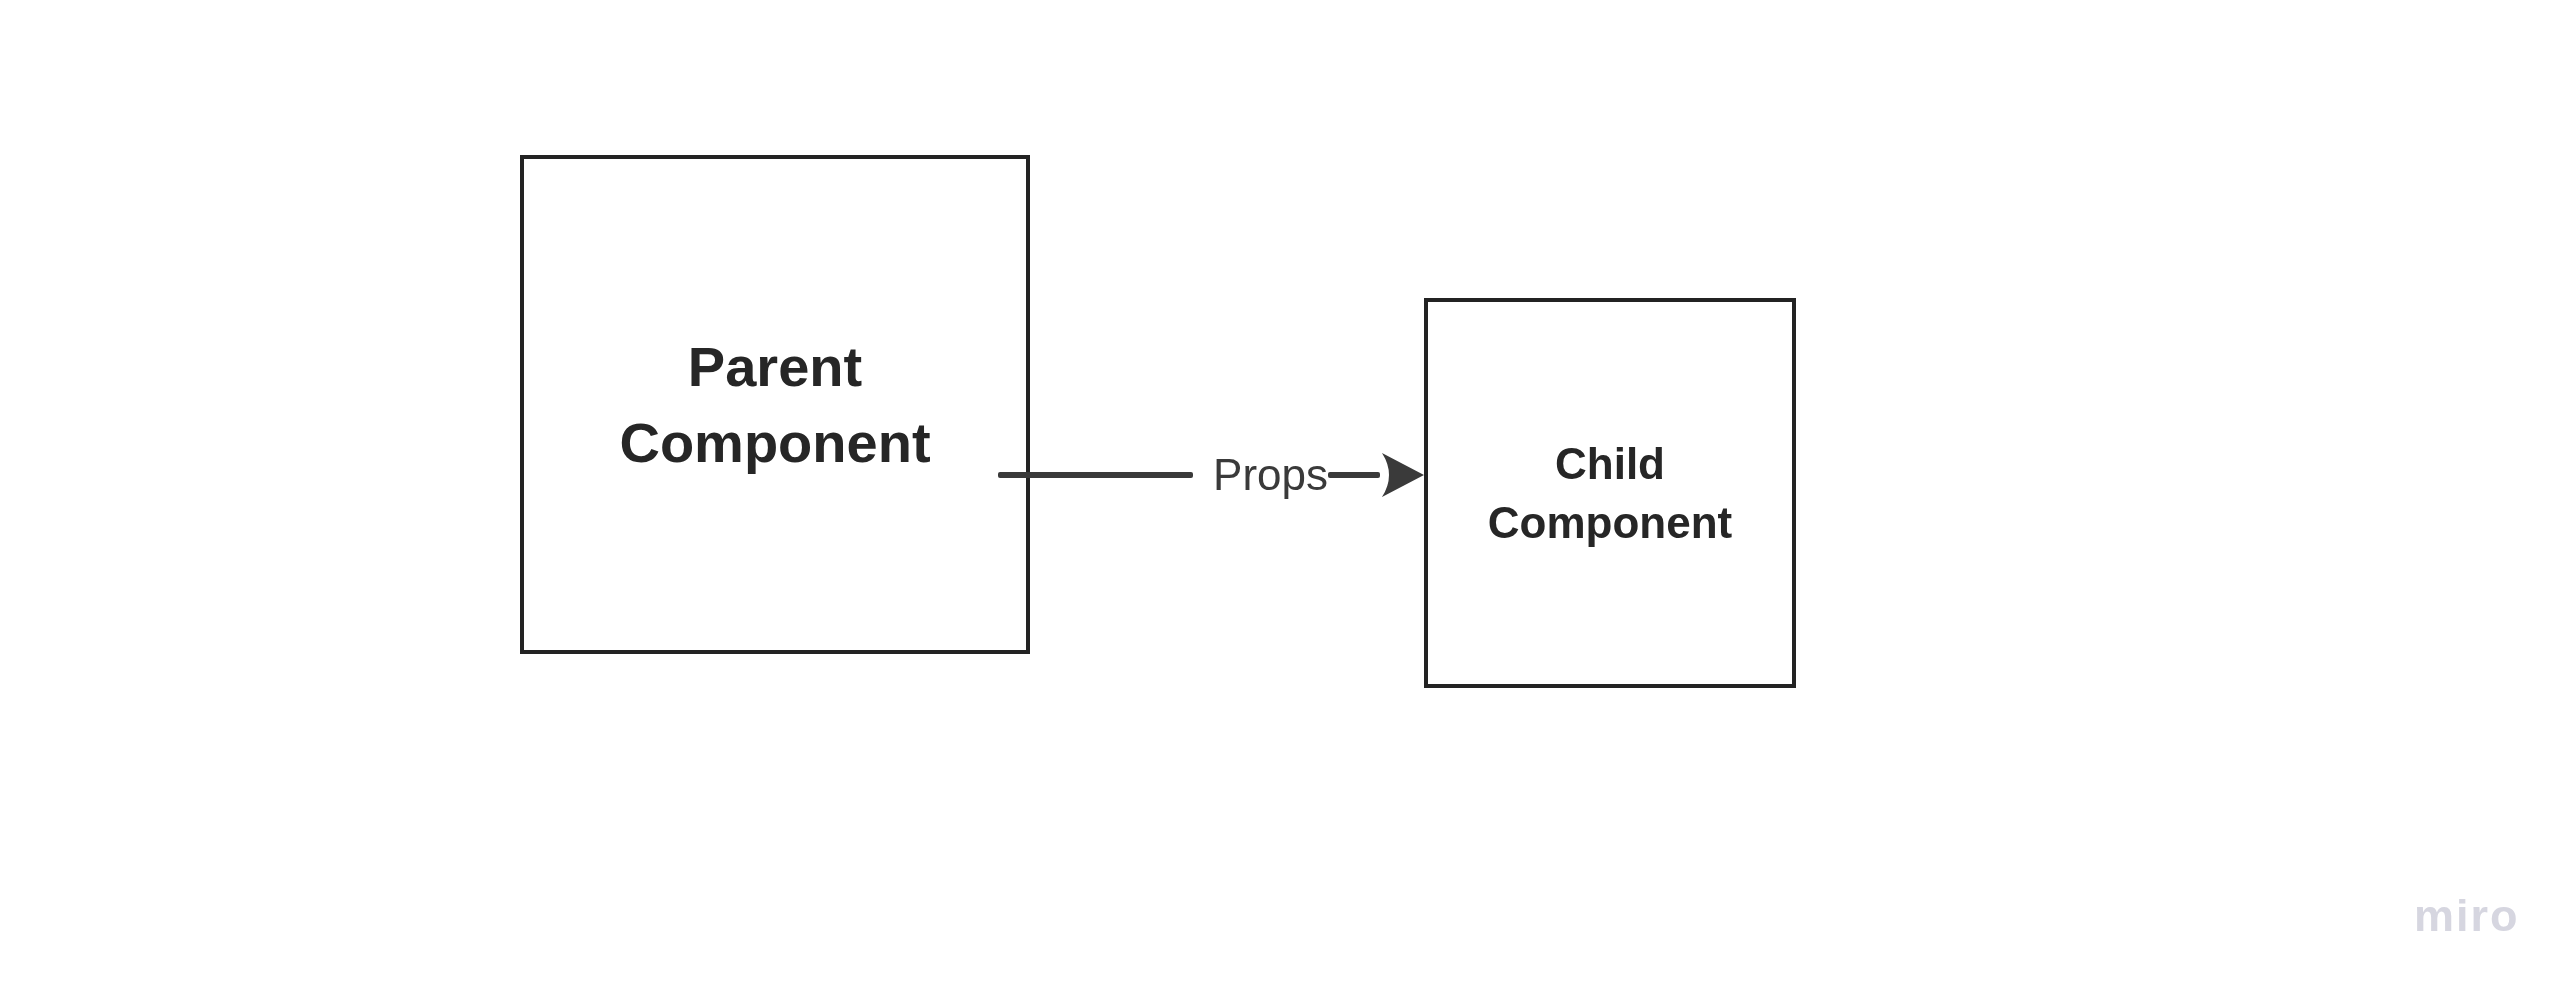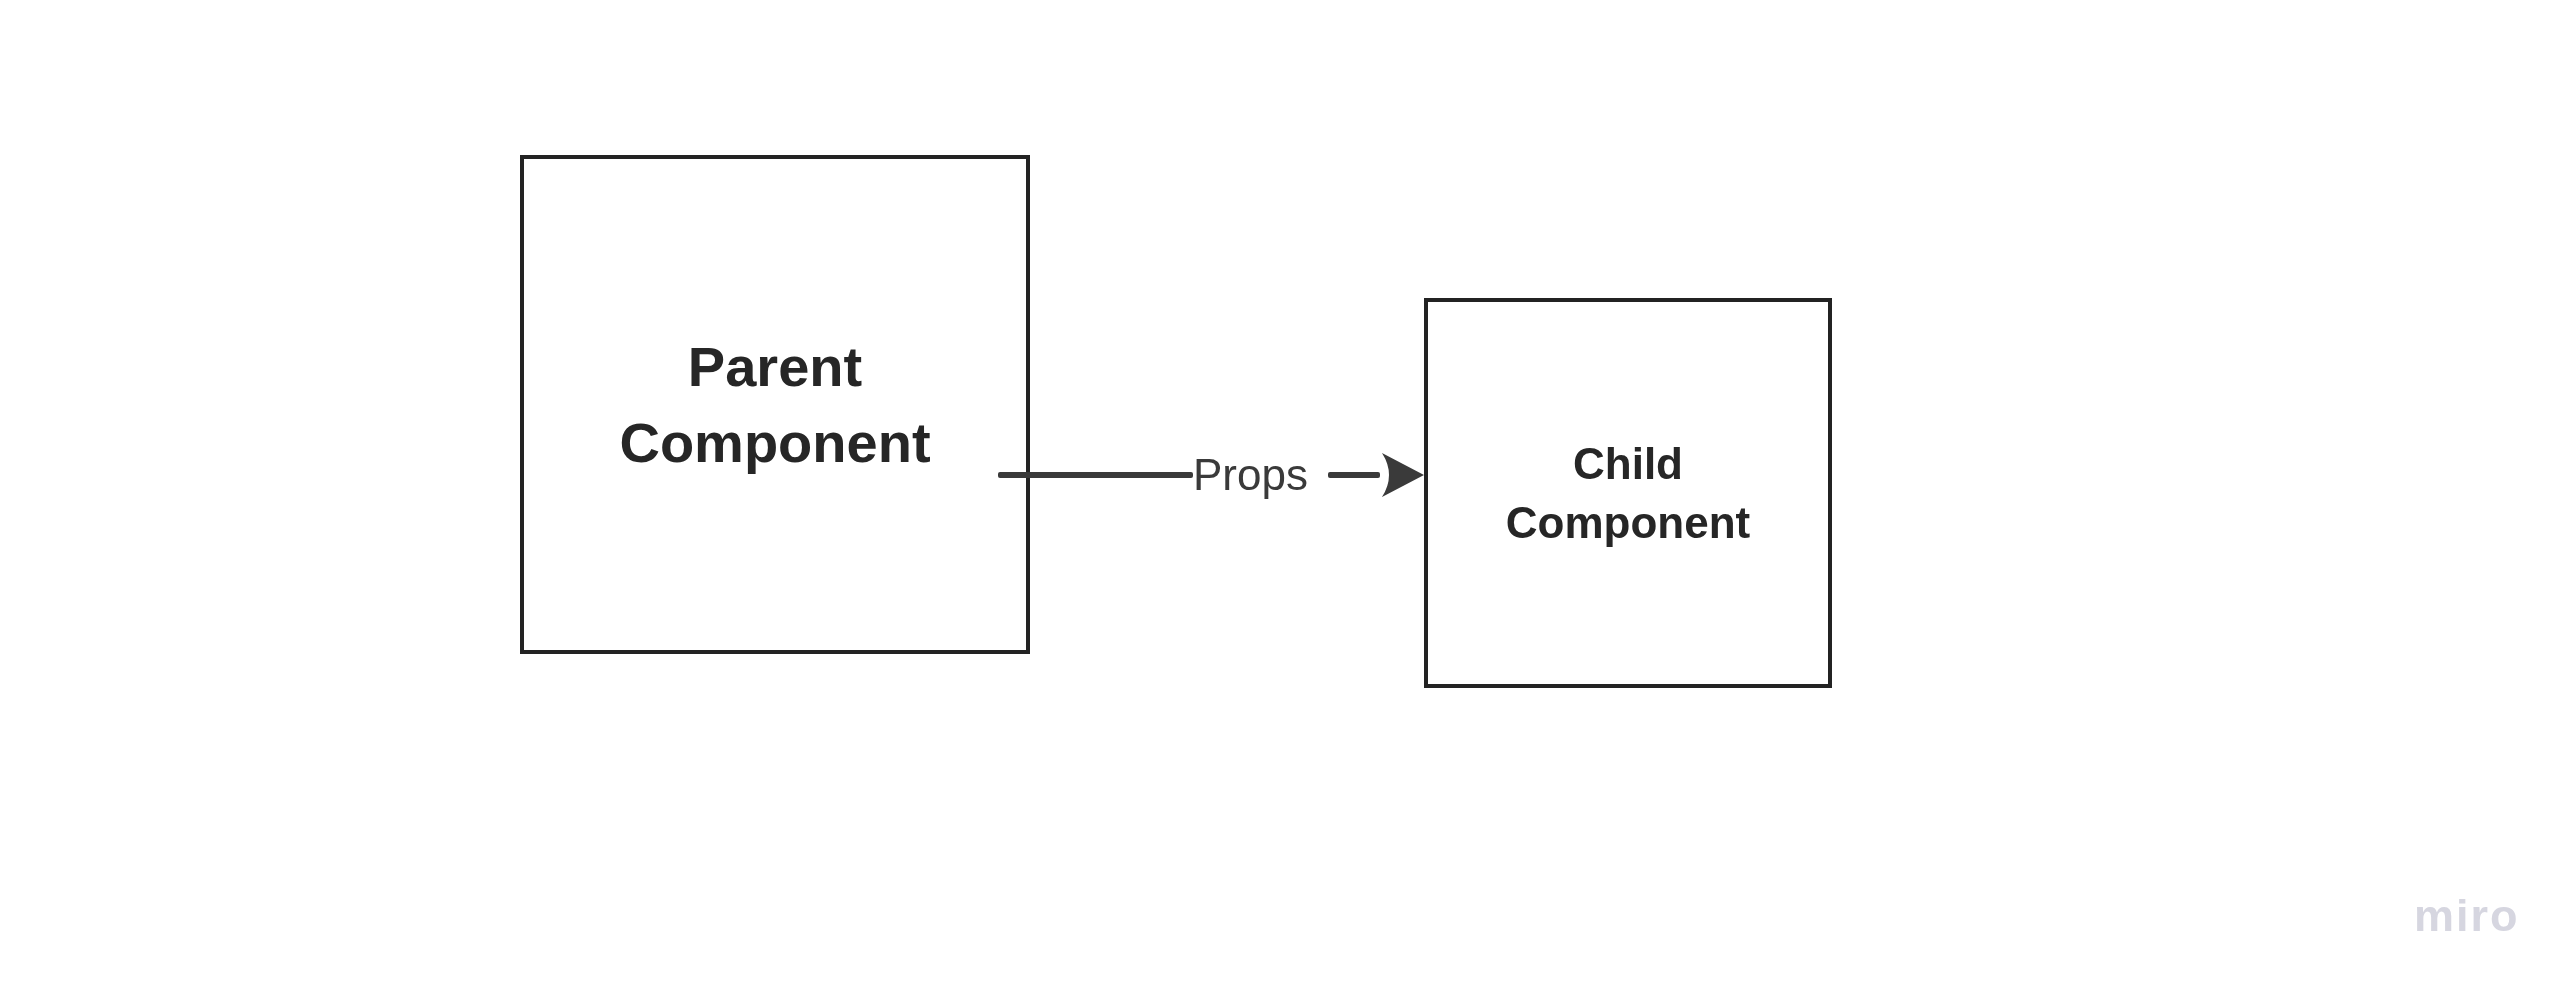--- a/index.html
+++ b/index.html
@@ -33,21 +33,21 @@
   .node-parent {
     left: 484px;
     top: 155px;
     width: 510px;
     height: 499px;
     margin-left: 36px;
   }
   .node-child {
     left: 1424px;
     top: 298px;
-    width: 408px;
+    width: 372px;
     height: 390px;
   }
   .node-label {
     display: block;
     color: #262626;
     font-weight: 700;
     line-height: 1.35;
   }
   .node-parent .node-label {
     font-size: 56px;
@@ -80,21 +80,21 @@
     left: 330px;
     width: 52px;
   }
   .edge-label {
     position: absolute;
     left: 195px;
     top: 0;
     width: 135px;
     height: 46px;
     line-height: 46px;
-    text-align: left;
+    text-align: right;
     font-size: 44px;
     color: #3a3a3a;
     white-space: nowrap;
   }
   .arrowhead {
     position: absolute;
     left: 382px;
     top: 0;
     width: 44px;
     height: 46px;

